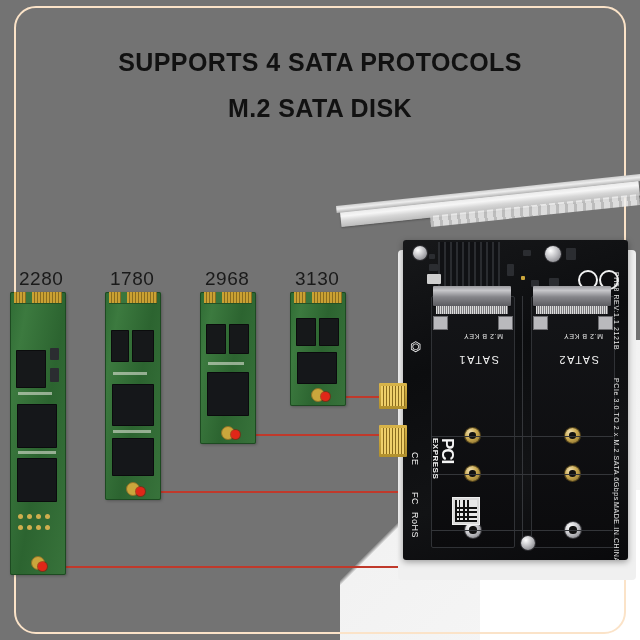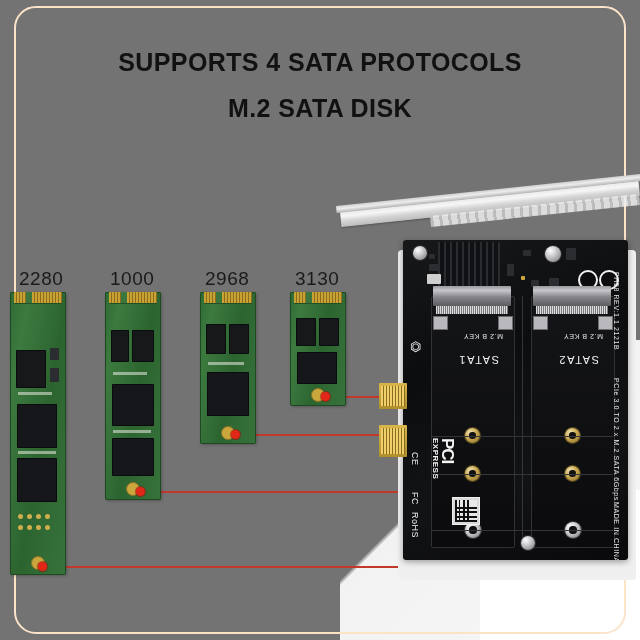--- a/index.html
+++ b/index.html
@@ -204,21 +204,21 @@
   <div class="corner-wash"></div>
   <div class="corner-wash2"></div>
   <div class="frame"></div>
 
   <div class="headline">
     <div class="l1">SUPPORTS 4 SATA PROTOCOLS</div>
     <div class="l2">M.2 SATA DISK</div>
   </div>
 
   <div class="ssd-label" style="left:19px;top:268px;">2280</div>
-  <div class="ssd-label" style="left:110px;top:268px;">1000</div>
+  <div class="ssd-label" style="left:110px;top:268px;">1780</div>
   <div class="ssd-label" style="left:205px;top:268px;">2968</div>
   <div class="ssd-label" style="left:295px;top:268px;">3130</div>
 
   <div class="lead" style="left:42px;top:566px;width:380px;"></div>
   <div class="lead" style="left:140px;top:491px;width:290px;"></div>
   <div class="lead" style="left:235px;top:434px;width:200px;"></div>
   <div class="lead" style="left:318px;top:396px;width:120px;"></div>
 
   <div class="ssd" style="left:10px;top:292px;width:56px;height:283px;">
     <div class="gold-edge"></div>

